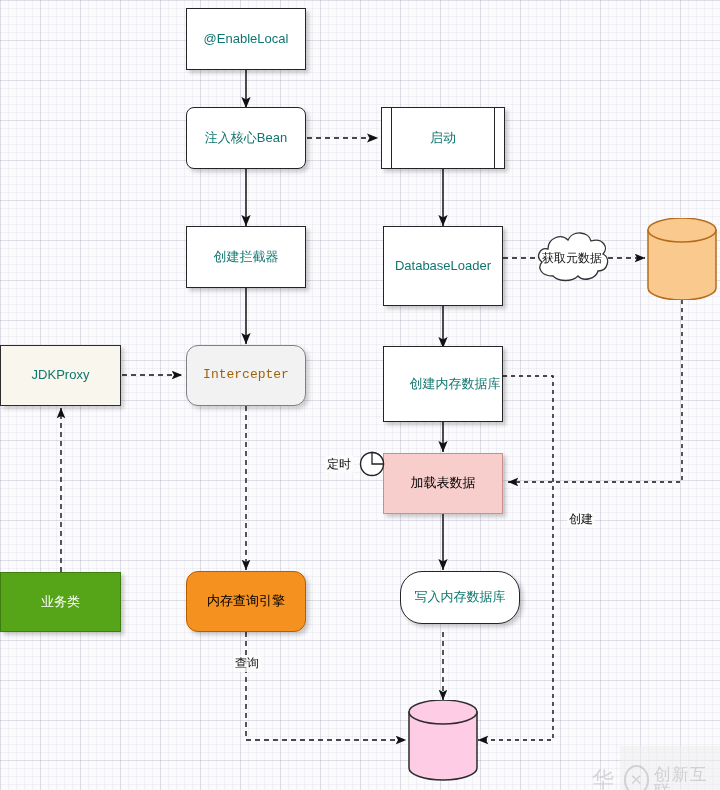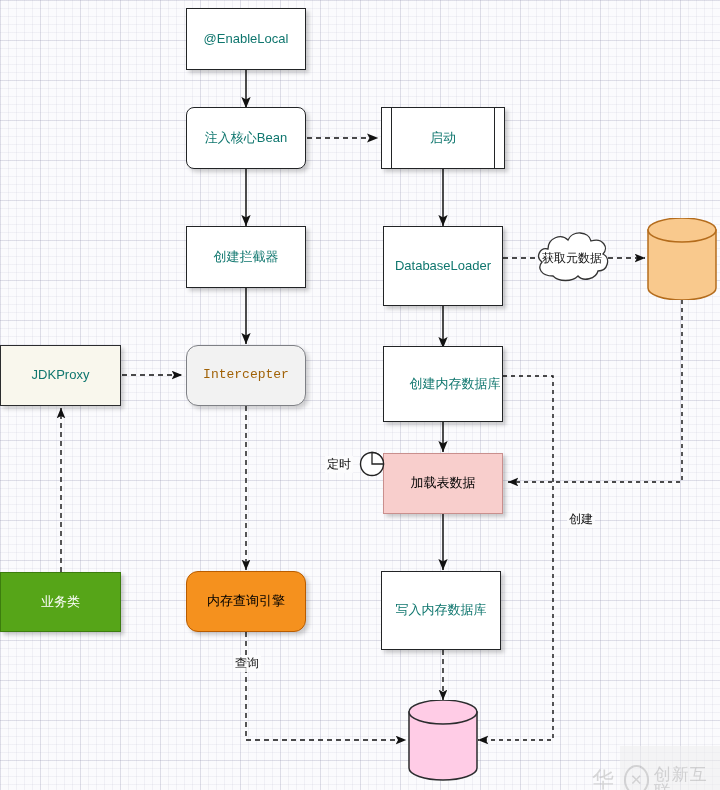--- a/index.html
+++ b/index.html
@@ -267,21 +267,21 @@
   </div>
 
   <div class="node n-business" style="left:0px; top:572px; width:121px; height:60px;">
     <span>业务类</span>
   </div>
 
   <div class="node n-queryengine" style="left:186px; top:571px; width:120px; height:61px;">
     <span>内存查询引擎</span>
   </div>
 
-  <div class="node rect n-writememdb" style="left:381px; top:571px; width:120px; height:79px;">
+  <div class="node rect n-writememdb" style="left:400px; top:571px; width:120px; height:53px;border-radius:22px;">
     <span>写入内存数据库</span>
   </div>
 
   <div class="edge-label" style="left:539px; top:511px;margin-left:28px;">创建</div>
 
   <div class="edge-label" style="left:233px; top:655px;">查询</div>
 
   <div class="wm" style="left:592px; top:746px;">
     <span class="wm-char">华</span>
     <span class="wm-box">

